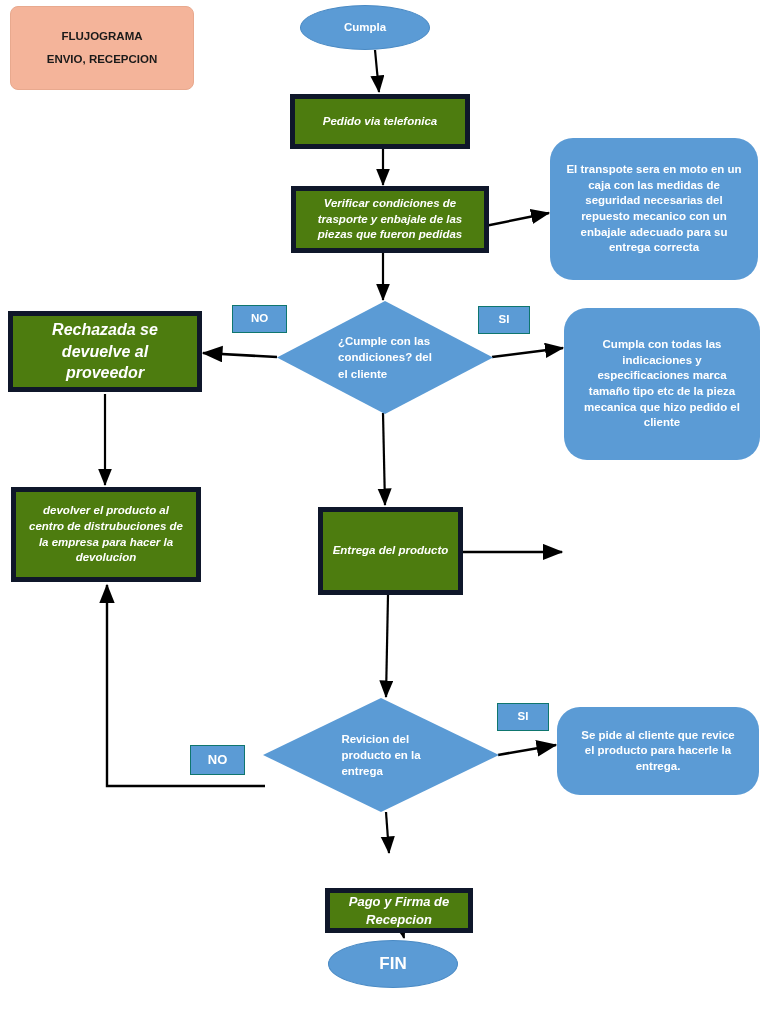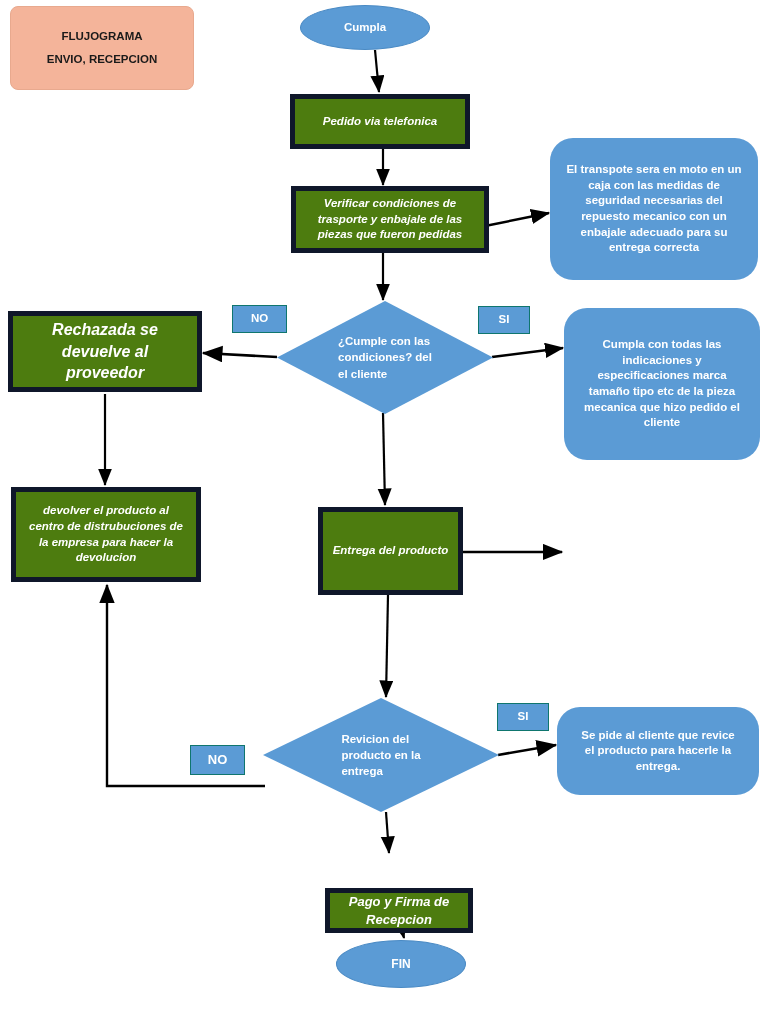--- a/index.html
+++ b/index.html
@@ -232,17 +232,17 @@
     <span class="txt">Se pide al cliente que revice
 el producto para hacerle la
 entrega.</span>
   </div>
 
   <div class="node proc" style="left:325px; top:840px; width:148px; height:45px; font-size:13px;margin-top:48px;">
     <span class="txt">Pago y Firma de
 Recepcion</span>
   </div>
 
-  <div class="node terminator" style="left:336px; top:940px; width:130px; height:48px; font-size:12px;">
+  <div class="node terminator" style="left:328px; top:940px; width:130px; height:48px; font-size:17px;">
     <span class="txt">FIN</span>
   </div>
 
 </div>
 
 </body></html>

